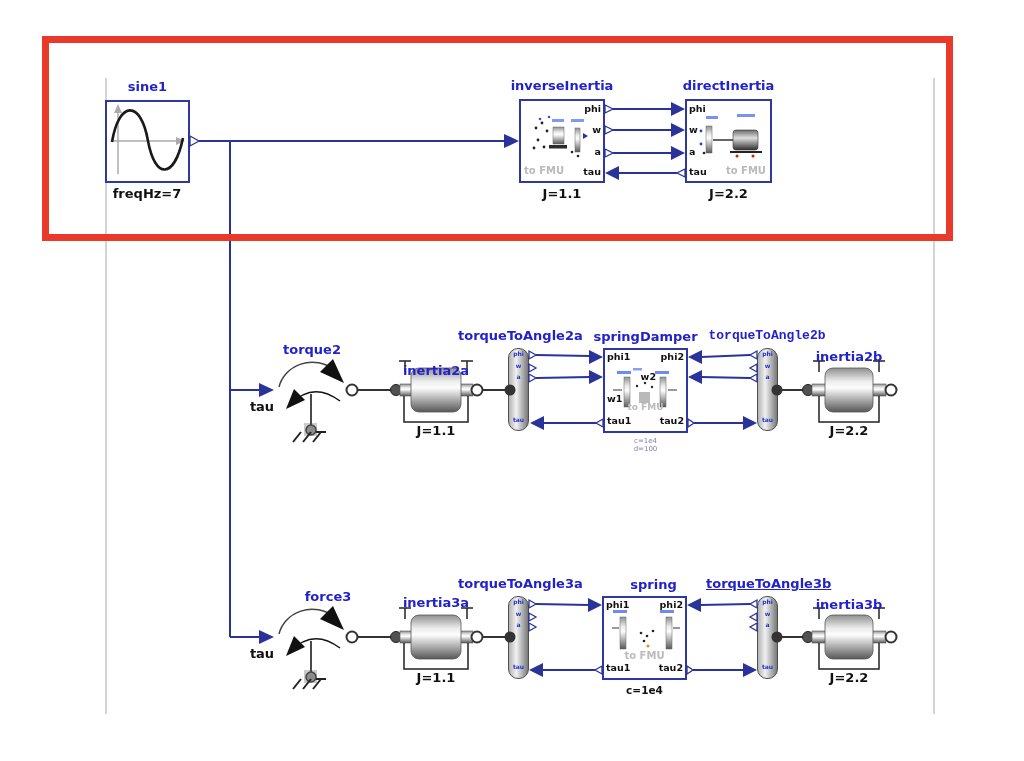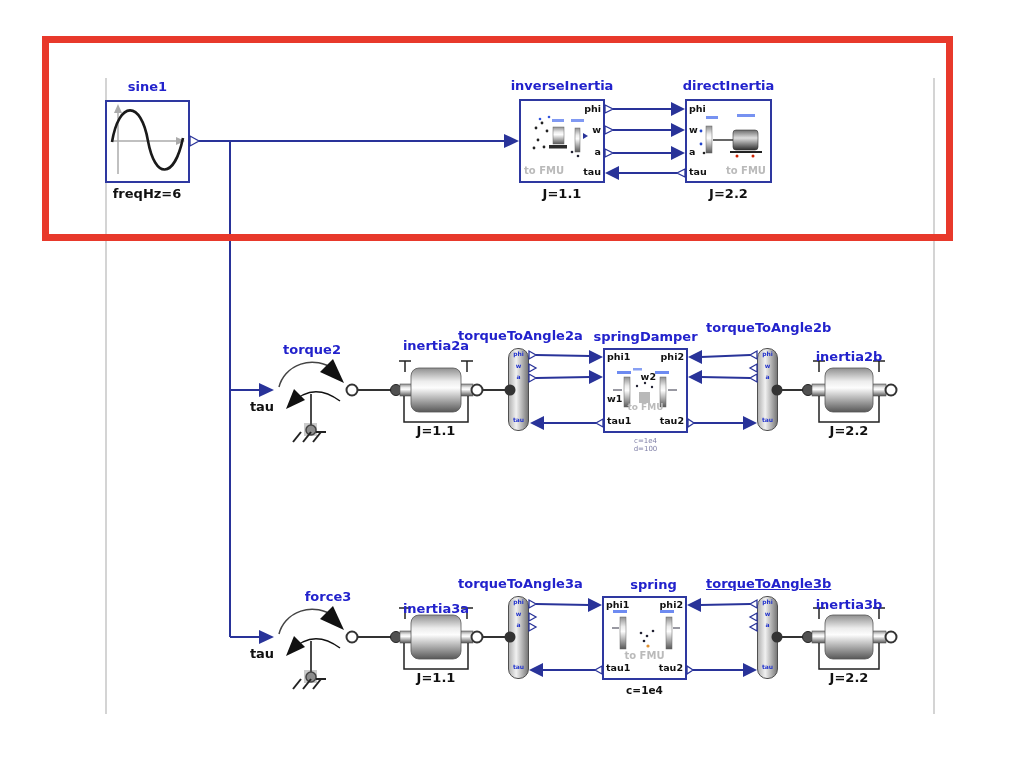--- a/index.html
+++ b/index.html
@@ -294,44 +294,44 @@
       <line x1="673" y1="628" x2="680" y2="628" stroke="#334" stroke-width="1"></line>
       <circle cx="641" cy="633" r="1.3" fill="#223"></circle>
         <circle cx="647" cy="636" r="1.3" fill="#223"></circle>
       <circle cx="653" cy="631" r="1.3" fill="#223"></circle>
         <circle cx="644" cy="641" r="1.3" fill="#223"></circle>
       <circle cx="648" cy="646" r="1.6" fill="#e09030"></circle>
     </g>
   </svg>
 
   <div class="lbl txt" style="left:105px;top:80px;width:85px;">sine1</div>
-  <div class="lbl black txt" style="left:101px;top:187px;width:92px;">freqHz=6</div>
+  <div class="lbl black txt" style="left:101px;top:187px;width:92px;">freqHz=7</div>
   <div class="lbl txt" style="left:499px;top:79px;width:126px;">inverseInertia</div>
   <div class="lbl txt" style="left:664px;top:79px;width:129px;">directInertia</div>
   <div class="lbl black txt" style="left:519px;top:187px;width:86px;">J=1.1</div>
   <div class="lbl black txt" style="left:685px;top:187px;width:87px;">J=2.2</div>
 
   <div class="port r txt" style="left:560px;top:103px;width:41px;">phi</div>
   <div class="port r txt" style="left:560px;top:124px;width:41px;">w</div>
   <div class="port r txt" style="left:560px;top:146px;width:41px;">a</div>
   <div class="port r txt" style="left:560px;top:166px;width:41px;">tau</div>
   <div class="fmu txt" style="left:524px;top:165px;">to FMU</div>
 
   <div class="port txt" style="left:689px;top:103px;width:41px;">phi</div>
   <div class="port txt" style="left:689px;top:124px;width:41px;">w</div>
   <div class="port txt" style="left:689px;top:146px;width:41px;">a</div>
   <div class="port txt" style="left:689px;top:166px;width:41px;">tau</div>
   <div class="fmu txt" style="left:700px;top:165px;width:66px;text-align:right;">to FMU</div>
 
   <div class="lbl txt" style="left:268px;top:343px;width:88px;">torque2</div>
   <div class="lbl black txt" style="left:244px;top:400px;width:36px;">tau</div>
-  <div class="lbl txt" style="left:393px;top:339px;width:86px;">inertia2a</div>
+  <div class="lbl txt" style="left:393px;top:364px;width:86px;">inertia2a</div>
   <div class="lbl txt" style="left:458px;top:329px;width:120px;">torqueToAngle2a</div>
   <div class="lbl txt" style="left:584px;top:330px;width:123px;">springDamper</div>
-  <div class="lbl txt" style="left:706px;top:321px;width:122px;">torqueToAngle2b</div>
+  <div class="lbl txt" style="left:706px;top:329px;width:122px;font-family:Liberation Mono, monospace;">torqueToAngle2b</div>
   <div class="lbl txt" style="left:806px;top:350px;width:86px;">inertia2b</div>
   <div class="lbl black txt" style="left:393px;top:424px;width:86px;">J=1.1</div>
   <div class="lbl black txt" style="left:806px;top:424px;width:86px;">J=2.2</div>
 
   <div class="tiny txt" style="left:508px;top:350px;width:21px;">phi</div>
   <div class="tiny txt" style="left:508px;top:362px;width:21px;">w</div>
   <div class="tiny txt" style="left:508px;top:373px;width:21px;">a</div>
   <div class="tiny txt" style="left:508px;top:416px;width:21px;">tau</div>
   <div class="tiny txt" style="left:757px;top:350px;width:21px;">phi</div>
   <div class="tiny txt" style="left:757px;top:362px;width:21px;">w</div>
@@ -343,21 +343,21 @@
   <div class="port txt" style="left:607px;top:415px;width:40px;">tau1</div>
   <div class="port r txt" style="left:644px;top:351px;width:40px;">phi2</div>
   <div class="port r txt" style="left:616px;top:371px;width:40px;">w2</div>
   <div class="port r txt" style="left:644px;top:415px;width:40px;">tau2</div>
   <div class="fmu txt" style="left:603px;top:402px;width:85px;text-align:center;font-size:9px;">to FMU</div>
   <div class="param-sm txt" style="left:603px;top:437px;width:85px;">c=1e4</div>
   <div class="param-sm txt" style="left:603px;top:445px;width:85px;">d=100</div>
 
   <div class="lbl txt" style="left:284px;top:590px;width:88px;">force3</div>
   <div class="lbl black txt" style="left:244px;top:647px;width:36px;">tau</div>
-  <div class="lbl txt" style="left:393px;top:596px;width:86px;margin-top:6px;">inertia3a</div>
+  <div class="lbl txt" style="left:393px;top:596px;width:86px;">inertia3a</div>
   <div class="lbl txt" style="left:458px;top:577px;width:120px;">torqueToAngle3a</div>
   <div class="lbl txt" style="left:592px;top:578px;width:123px;">spring</div>
   <div class="lbl txt" style="left:706px;top:577px;width:122px;text-decoration:underline;">torqueToAngle3b</div>
   <div class="lbl txt" style="left:806px;top:598px;width:86px;">inertia3b</div>
   <div class="lbl black txt" style="left:393px;top:671px;width:86px;">J=1.1</div>
   <div class="lbl black txt" style="left:806px;top:671px;width:86px;">J=2.2</div>
   <div class="lbl black txt" style="left:602px;top:684px;width:85px;font-size:10.5px;">c=1e4</div>
 
   <div class="tiny txt" style="left:508px;top:598px;width:21px;">phi</div>
   <div class="tiny txt" style="left:508px;top:610px;width:21px;">w</div>

